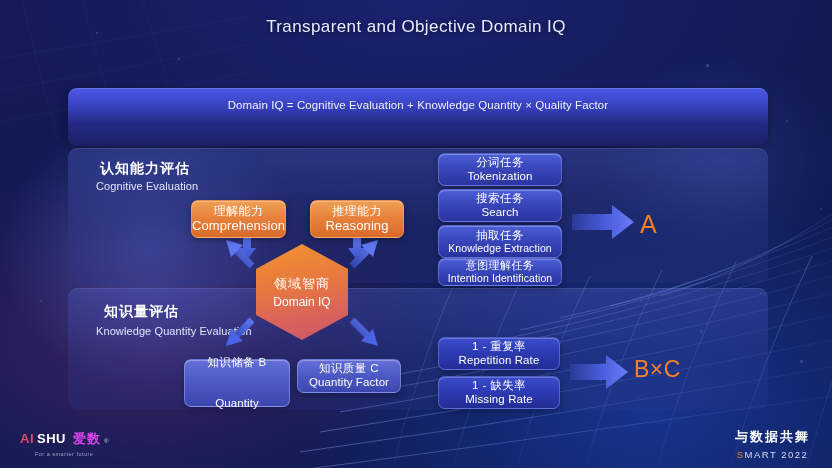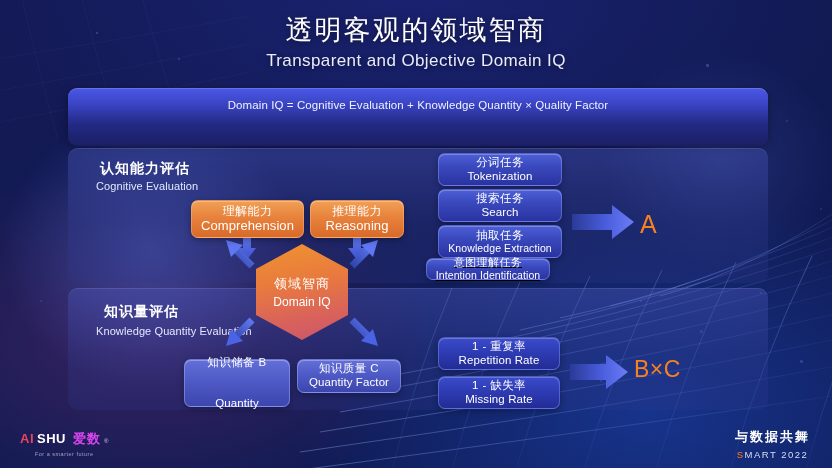--- a/index.html
+++ b/index.html
@@ -90,26 +90,26 @@
   .box-blue3 {
     background:linear-gradient(180deg,#3b4ccb 0%,#2e3cb4 45%,#232c95 100%);
     box-shadow:0 2px 6px rgba(0,0,0,.34), inset 0 1px 0 rgba(255,255,255,.24);
     border:1px solid rgba(140,160,250,.42);
   }
 
   
   #task0 { left:438px; top:153px; width:124px; height:33px; }
   #task1 { left:438px; top:189px; width:124px; height:33px; }
   #task2 { left:438px; top:225px; width:124px; height:33px; }
-  #task3 { left:426px; top:258px; width:124px; height:22px;text-decoration:underline; }
+  #task3 { left:438px; top:258px; width:124px; height:28px; }
   #task2 .en, #task3 .en { font-size:10.5px; }
   #task3 .cn { font-size:11px; }
 
   
-  #abil0 { left:191px; top:200px; width:113px; height:38px; }
+  #abil0 { left:191px; top:200px; width:95px; height:38px; }
   #abil1 { left:310px; top:200px; width:94px;  height:38px; }
 
   
   #qty0 { left:184px; top:359px; width:106px; height:48px;gap:27px; }
   #qty1 { left:297px; top:359px; width:104px; height:34px; }
 
   
   #rate0 { left:438px; top:337px; width:122px; height:33px; }
   #rate1 { left:438px; top:376px; width:122px; height:33px; }
 
@@ -217,21 +217,20 @@
     <div class="dot" style="left:700px;top:330px;width:3px;height:3px;opacity:.26"></div>
     <div class="dot" style="left:760px;top:292px;width:2px;height:2px;opacity:.28"></div>
     <div class="dot" style="left:800px;top:360px;width:2.5px;height:2.5px;opacity:.24"></div>
     <div class="dot" style="left:600px;top:380px;width:2px;height:2px;opacity:.22"></div>
     <div class="dot" style="left:40px;top:300px;width:2px;height:2px;opacity:.18"></div>
     <div class="dot" style="left:820px;top:208px;width:2px;height:2px;opacity:.20"></div>
   </div>
 </div>
 
 <div id="header">
-  <div id="title-cn">透明客观的领域智商</div>
   <div id="title-en">Transparent and Objective Domain IQ</div>
 </div>
 
 <div id="formula">
   <div id="formula-en">Domain IQ = Cognitive Evaluation + Knowledge Quantity × Quality Factor</div>
 </div>
 
 <div class="panel" id="panel-cog"></div>
 <div class="panel" id="panel-kq"></div>
 

